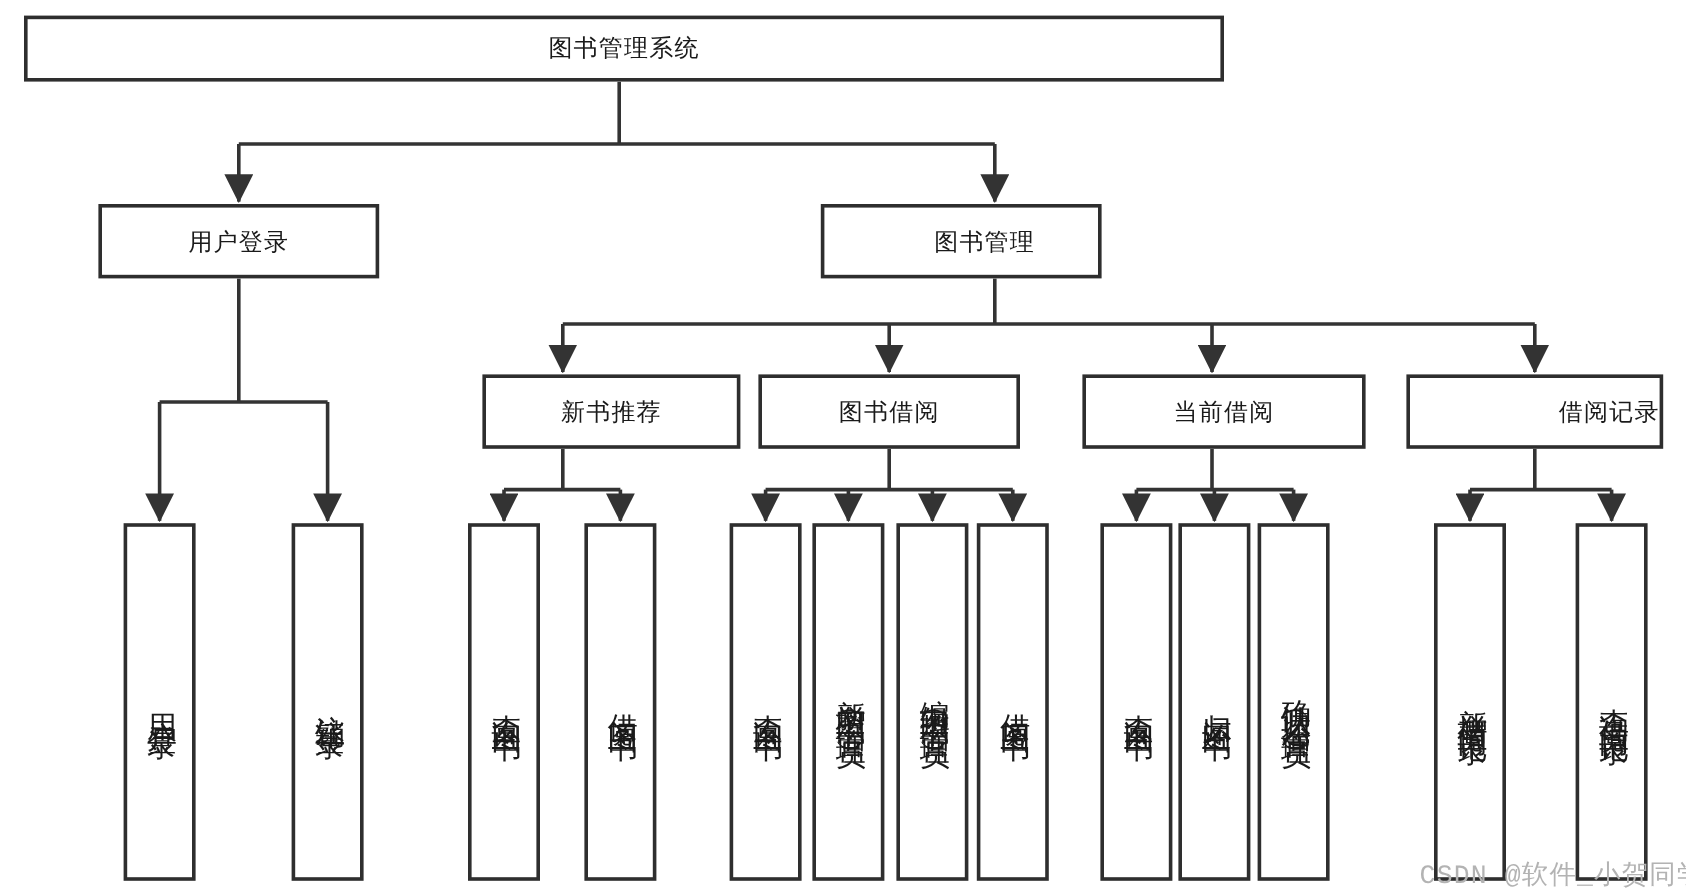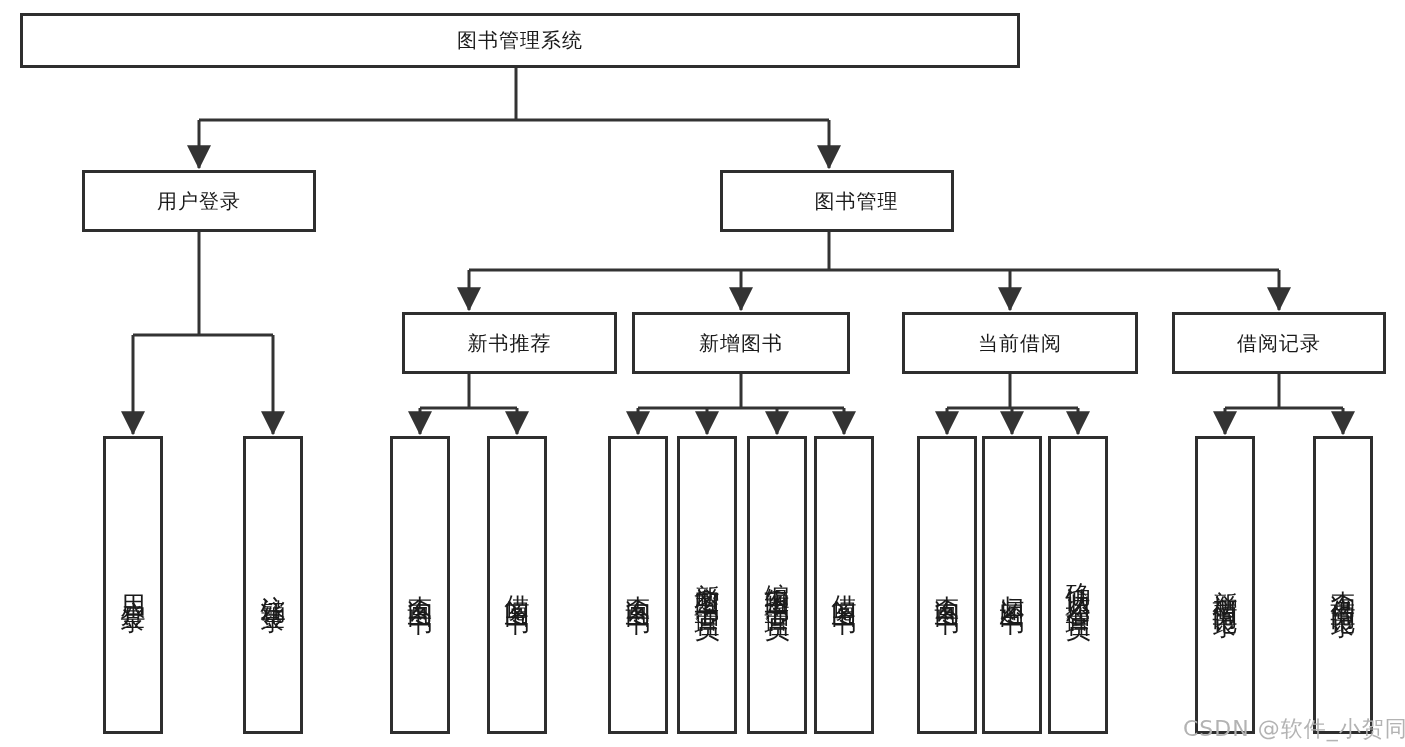--- a/index.html
+++ b/index.html
@@ -7,20 +7,21 @@
     padding: 0;
     background: #ffffff;
     font-family: "DejaVu Sans", "Liberation Sans", sans-serif;
   }
   #stage {
     position: relative;
     width: 1405px;
     height: 747px;
     background: #ffffff;
     overflow: hidden;
+    font-family: Liberation Mono, monospace;
   }
   #connectors {
     position: absolute;
     left: 0;
     top: 0;
     width: 1405px;
     height: 747px;
   }
   .box {
     position: absolute;
@@ -120,34 +121,34 @@
     </g>
   </svg>
 
   <div class="box root-box" style="left:20px; top:13px; width:1000px; height:55px;">
     <span>图书管理系统</span>
   </div>
 
   <div class="box h-label lvl2" style="left:82px;">
     <span>用户登录</span>
   </div>
-  <div class="box h-label lvl2" style="left:720px;padding-left:39px;">
+  <div class="box h-label lvl2" style="left:684px;padding-left:39px;">
     <span>图书管理</span>
   </div>
 
   <div class="box h-label lvl3" style="left:362px; width:215px;margin-left:40px;">
     <span>新书推荐</span>
   </div>
   <div class="box h-label lvl3" style="left:632px; width:218px;">
-    <span>新增图书</span>
+    <span>图书借阅</span>
   </div>
   <div class="box h-label lvl3" style="left:902px; width:236px;">
     <span>当前借阅</span>
   </div>
-  <div class="box h-label lvl3" style="left:1172px; width:214px;">
+  <div class="box h-label lvl3" style="left:1172px; width:214px;justify-content:flex-end;">
     <span>借阅记录</span>
   </div>
 
   <div class="box leaf" style="left:103px;">
     <span class="vtext">用户登录</span>
   </div>
   <div class="box leaf" style="left:243px;">
     <span class="vtext">注销登录</span>
   </div>
 

